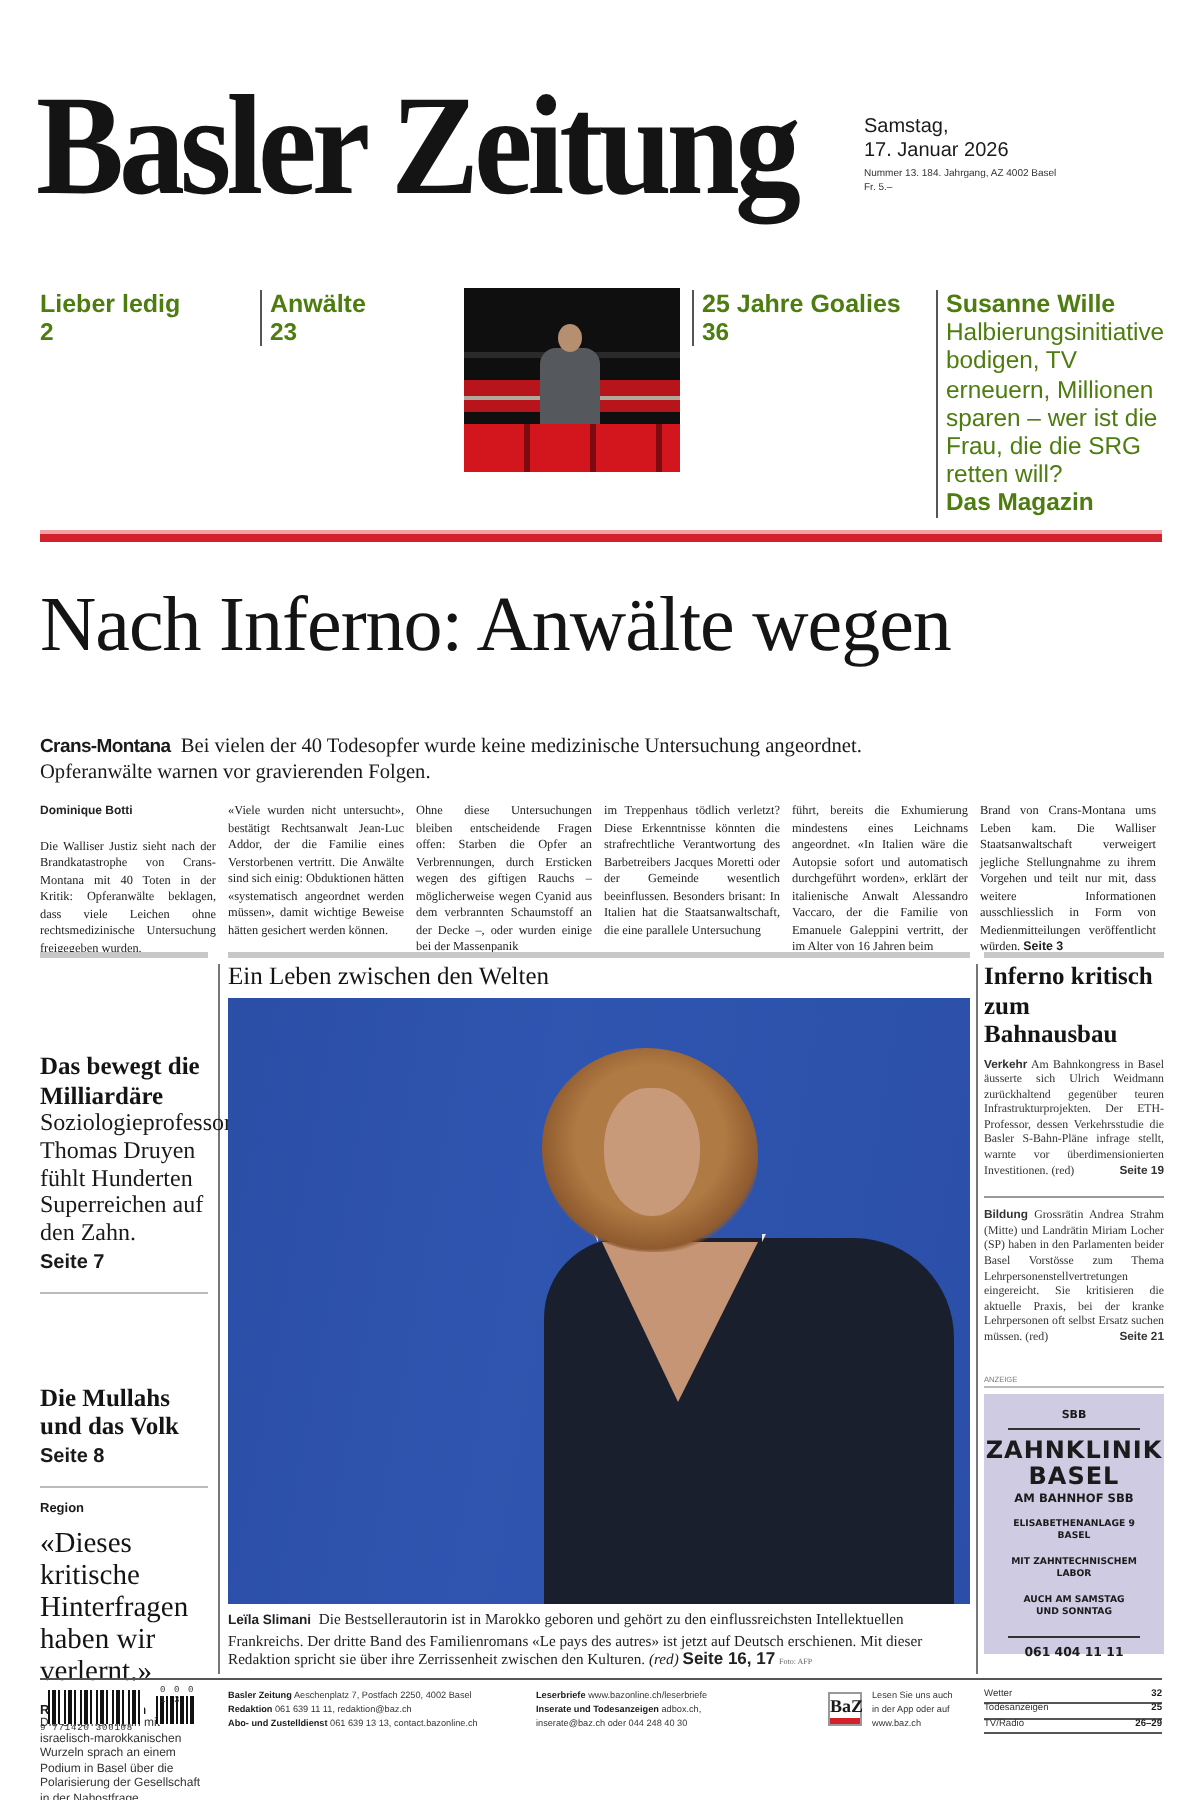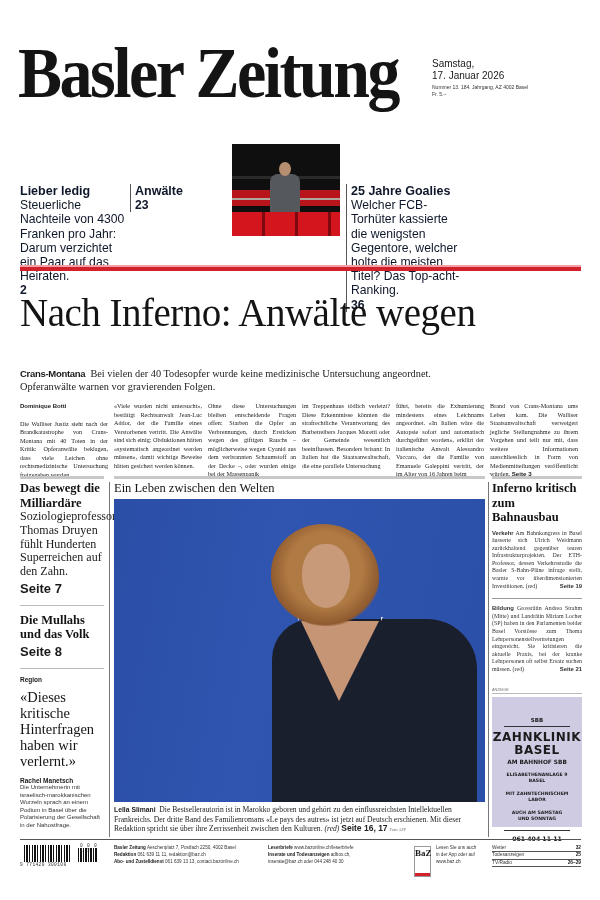--- a/index.html
+++ b/index.html
@@ -6,21 +6,21 @@
   html, body { width: 600px; height: 900px; background: #ffffff; overflow: hidden; }
   body { position: relative; color: #1a1a1a; font-family: "Liberation Sans", sans-serif; }
 
   .masthead { position: absolute; left: 18px; top: 38px; }
   .masthead-title { font-family: "Liberation Serif", "DejaVu Serif", serif; font-weight: bold; font-size: 66px; letter-spacing: -2.5px; line-height: 66px; color: #141414; transform: scaleY(1.08); transform-origin: left top; }
   .dateline { position: absolute; left: 432px; top: 58px; width: 170px; }
   .dateline .day { font-size: 10px; line-height: 12px; color: #1a1a1a; }
   .dateline .small { font-size: 5px; line-height: 7px; color: #333; margin-top: 2px; }
 
   .teasers { position: absolute; left: 20px; top: 145px; width: 562px; height: 95px; }
-  .teaser { position: absolute; top: 0; font-size: 12.2px; line-height: 14.2px; color: #0f172a; margin-top: 39px; }
+  .teaser { position: absolute; top: 0; font-size: 12.2px; line-height: 14.2px; color: #4d7c0f; }
   .teaser .kicker { font-weight: bold; font-size: 12.5px; }
   .teaser .page { font-weight: bold; }
   .teaser.bordered { border-left: 1px solid #555; padding-left: 4px; }
   .teaser-photo { position: absolute; left: 212px; top: -1px; width: 108px; height: 92px; background: #0f0f0f; overflow: hidden; }
   .teaser-photo .balcony { position: absolute; left: 0; top: 32px; width: 100%; height: 3px; background: #2a2a2a; }
   .teaser-photo .seats-back { position: absolute; left: 0; top: 46px; width: 100%; height: 16px; background: #b8141b; }
   .teaser-photo .rail { position: absolute; left: 0; top: 54px; width: 100%; height: 2px; background: #b0a89c; }
   .teaser-photo .seats-front { position: absolute; left: 0; top: 68px; width: 100%; height: 24px; background: repeating-linear-gradient(90deg, #d3161e 0 30px, #7e0a10 30px 33px); }
   .teaser-photo .person { position: absolute; left: 38px; top: 18px; width: 30px; height: 56px; }
   .teaser-photo .head { position: absolute; left: 9px; top: 0; width: 12px; height: 14px; border-radius: 50%; background: #b68e70; }
@@ -33,23 +33,23 @@
   .lead .place { font-family: Liberation Sans, sans-serif; font-weight: bold; font-size: 9.5px; letter-spacing: -0.3px; }
 
   .article-body { position: absolute; left: 20px; top: 402px; width: 562px; height: 72px; }
   .col { position: absolute; top: 0; width: 88px; font-family: "Liberation Serif", serif; font-size: 6.2px; line-height: 8.5px; color: #222; text-align: justify; hyphens: auto; }
   .col .author { font-family: "Liberation Sans", sans-serif; font-weight: bold; font-size: 6px; margin-bottom: 9px; display: block; }
   .col .ref { font-family: "Liberation Sans", sans-serif; font-weight: bold; }
 
   .gray-rule { position: absolute; height: 3px; background: #c8c8c8; }
 
   .left-col { position: absolute; left: 20px; top: 481px; width: 84px; }
-  .left-col .h { font-family: "Liberation Serif", serif; font-weight: bold; font-size: 12.5px; line-height: 14.5px; color: #141414; }
+  .left-col .h { font-family: "Liberation Serif", serif; font-weight: bold; font-size: 12.5px; line-height: 14.5px; color: #141414; margin-top: 45px; }
   .left-col .t { font-family: "Liberation Serif", serif; font-size: 12px; line-height: 13.8px; color: #1a1a1a; }
-  .left-col .p { font-weight: bold; font-size: 13px; margin-top: 2px; }
+  .left-col .p { font-weight: bold; font-size: 10px; margin-top: 2px; }
   .left-col .sep { height: 1px; background: #bbb; margin: 9px 0 7px 0; }
   .left-col .rubric { font-weight: bold; font-size: 6.5px; margin-bottom: 6px; }
   .left-col .quote { font-family: "Liberation Serif", serif; font-size: 14.5px; line-height: 16px; color: #141414; }
   .left-col .qname { font-weight: bold; font-size: 6.5px; margin-top: 8px; }
   .left-col .qt { font-size: 6px; line-height: 7.6px; color: #333; }
 
   .vline { position: absolute; width: 1px; background: #777; }
 
   .feature { position: absolute; left: 114px; top: 481px; width: 371px; }
   .feature .title { font-family: "Liberation Serif", serif; font-size: 12.5px; line-height: 15px; color: #141414; }
@@ -69,38 +69,38 @@
 
   .right-col { position: absolute; left: 492px; top: 481px; width: 90px; }
   .right-col .h { font-family: "Liberation Serif", serif; font-weight: bold; font-size: 12.5px; line-height: 14.5px; color: #141414; }
   .right-col .t { font-family: "Liberation Serif", serif; font-size: 5.9px; line-height: 7.6px; color: #333; margin-top: 5px; text-align: justify; }
   .right-col .t .rub { font-family: "Liberation Sans", sans-serif; font-weight: bold; }
   .right-col .t .pg { font-family: "Liberation Sans", sans-serif; font-weight: bold; float: right; }
   .right-col .sep { height: 1px; background: #999; margin: 8px 0 6px 0; }
 
   .ad { position: absolute; left: 492px; top: 688px; width: 90px; height: 138px; }
   .ad .label { font-size: 3.8px; color: #777; border-bottom: 1px solid #bbb; padding-bottom: 1px; }
-  .ad .box { margin-top: 3px; width: 90px; height: 130px; background: #cfcbe3; text-align: center; font-family: "DejaVu Sans", sans-serif; color: #1b1b1b; padding-top: 20px; }
+  .ad .box { margin-top: 3px; width: 90px; height: 130px; background: #cfcbe3; text-align: center; font-family: "DejaVu Sans", sans-serif; color: #1b1b1b; padding-top: 8px; }
   .ad .sbb { font-weight: bold; font-size: 5.5px; padding-bottom: 3px; border-bottom: 1px solid #333; margin: 0 12px; }
   .ad .big { font-weight: bold; font-size: 12px; line-height: 13px; letter-spacing: 0.5px; margin-top: 4px; }
   .ad .sub { font-weight: bold; font-size: 5.8px; margin-top: 2px; }
   .ad .small { font-weight: bold; font-size: 4.6px; line-height: 6px; margin-top: 7px; }
   .ad .phone { font-weight: bold; font-size: 6.2px; border-top: 1px solid #333; margin: 8px 12px 0 12px; padding-top: 4px; }
 
   .footer-rule { position: absolute; left: 20px; top: 839px; width: 561px; height: 1px; background: #555; }
   .barcode { position: absolute; left: 24px; top: 845px; width: 78px; height: 22px; }
   .barcode .bars { position: absolute; left: 0; top: 0; width: 48px; height: 17px; background: repeating-linear-gradient(90deg, #111 0 1px, #fff 1px 2px, #111 2px 4px, #fff 4px 5px, #111 5px 6px, #fff 6px 8px); }
   .barcode .bars2 { position: absolute; left: 54px; top: 3px; width: 20px; height: 14px; background: repeating-linear-gradient(90deg, #111 0 1px, #fff 1px 2px, #111 2px 4px, #fff 4px 5px); }
   .barcode .num { position: absolute; left: -4px; top: 17px; font-family: "Liberation Mono", monospace; font-size: 4.5px; color: #333; letter-spacing: 0.4px; }
   .barcode .num2 { position: absolute; left: 56px; top: -2px; font-family: "Liberation Mono", monospace; font-size: 4.5px; color: #333; letter-spacing: 0.8px; }
 
   .imprint { position: absolute; top: 845px; font-size: 4.6px; line-height: 6.8px; color: #333; }
   .imprint b { color: #1a1a1a; }
 
-  .baz-logo { position: absolute; left: 414px; top: 846px; width: 17px; height: 31px; border: 1px solid #999; background: #fff; font-family: "Liberation Serif", serif; font-weight: bold; font-size: 9px; text-align: center; line-height: 13px; color: #1a1a1a; }
+  .baz-logo { position: absolute; left: 414px; top: 846px; width: 17px; height: 17px; border: 1px solid #999; background: #fff; font-family: "Liberation Serif", serif; font-weight: bold; font-size: 9px; text-align: center; line-height: 13px; color: #1a1a1a; }
   .baz-logo .strip { position: absolute; left: 0; bottom: 0; width: 100%; height: 3px; background: #d3212c; }
   .app-text { position: absolute; left: 436px; top: 845px; font-size: 4.6px; line-height: 6.8px; color: #333; }
 
   .index { position: absolute; left: 492px; top: 845px; width: 89px; font-size: 4.8px; color: #333; }
   .index .row { display: flex; justify-content: space-between; border-bottom: 0.8px solid #555; line-height: 6.3px; }
   .index .row b { color: #1a1a1a; }
 </style>
 </head>
 <body>
 
@@ -110,41 +110,44 @@
 <div class="dateline">
   <div class="day">Samstag,</div>
   <div class="day">17. Januar 2026</div>
   <div class="small">Nummer 13. 184. Jahrgang, AZ 4002 Basel</div>
   <div class="small" style="margin-top:0">Fr. 5.–</div>
 </div>
 
 <div class="teasers">
   <div class="teaser" style="left:0;width:106px;">
     <div class="kicker">Lieber ledig</div>
-    <div>Steuerliche Nachteile von 4300 Franken pro Jahr: Darum verzichtet ein Paar auf das Heiraten.</div>
     <div class="page">2</div>
   </div>
   <div class="teaser bordered" style="left:110px;width:100px;">
     <div class="kicker">Anwälte</div>
     <div class="page">23</div>
   </div>
   <div class="teaser-photo">
     <div class="balcony"></div>
     <div class="seats-back"></div>
     <div class="rail"></div>
     <div class="person">
       <div class="body"></div>
       <div class="head"></div>
     </div>
     <div class="seats-front"></div>
   </div>
   <div class="teaser bordered" style="left:326px;width:120px;">
     <div class="kicker">25 Jahre Goalies</div>
-    <div>Welcher FCB-Torhüter kassierte die wenigsten Gegentore, welcher holte die meisten Titel? Das Top-acht-Ranking.</div>
     <div class="page">36</div>
+  </div>
+  <div class="teaser bordered" style="left:448px;width:116px;">
+    <div class="kicker">Susanne Wille</div>
+    <div>Halbierungsinitiative bodigen, TV erneuern, Millionen sparen – wer ist die Frau, die die SRG retten will?</div>
+    <div class="page">Das Magazin</div>
   </div>
 </div>
 
 <div class="red-rule"></div>
 
 <div class="headline">
   <div>Nach Inferno: Anwälte wegen</div>
 </div>
 <div class="lead">
   <span class="place">Crans-Montana</span>&nbsp;

